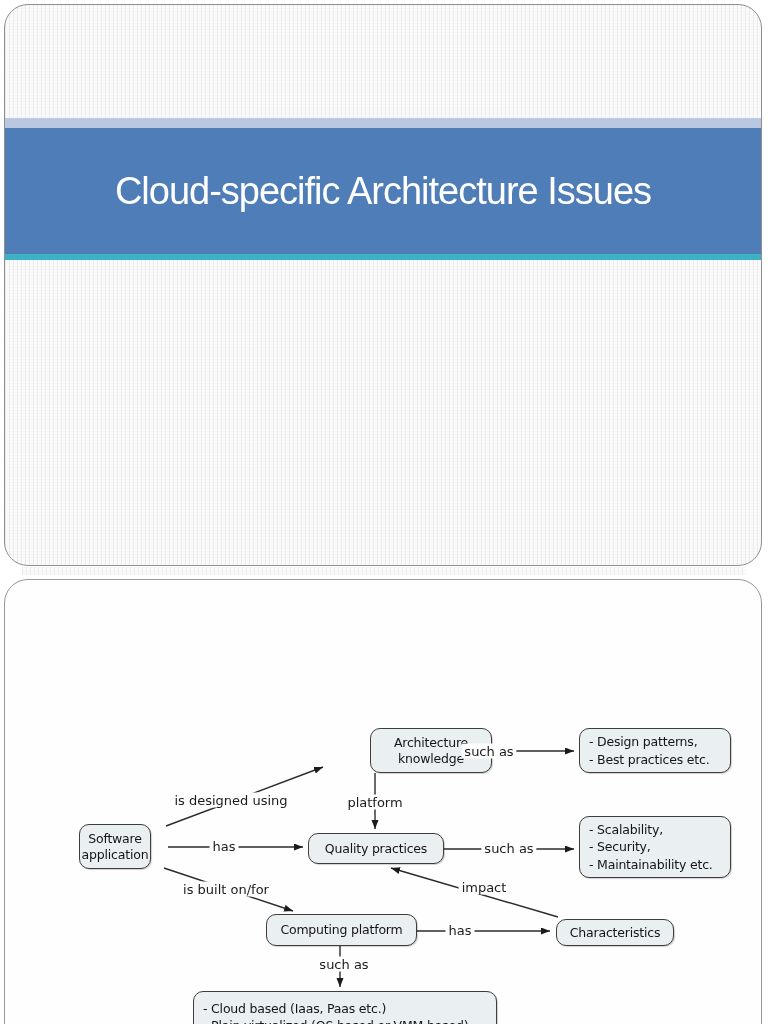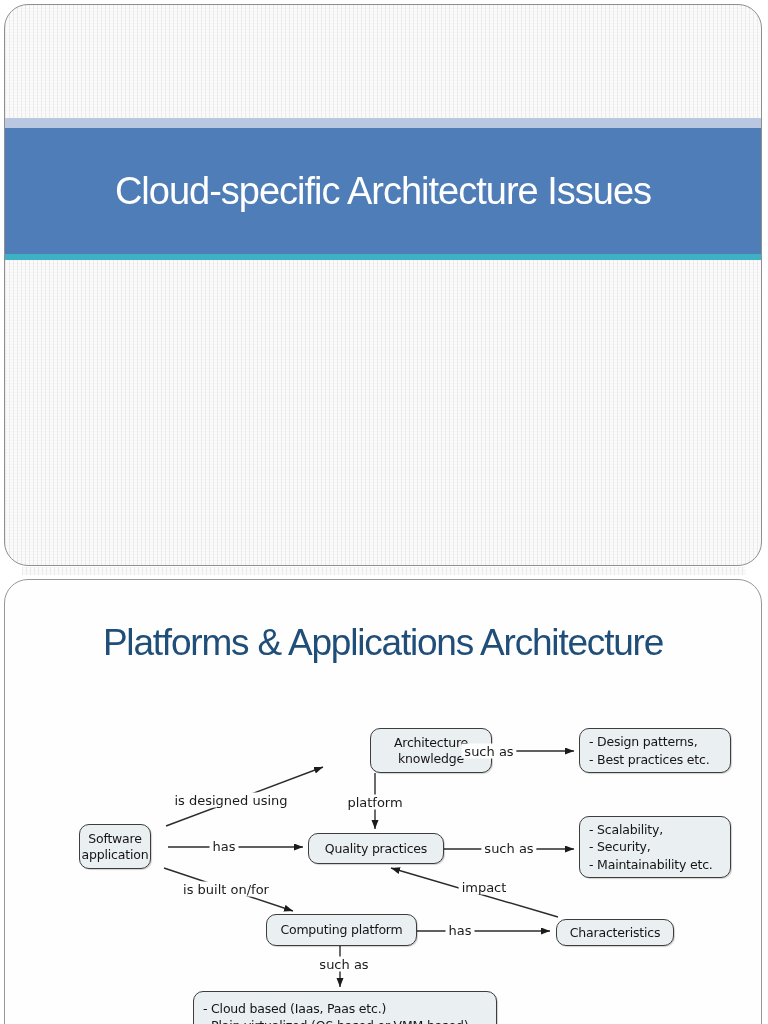--- a/index.html
+++ b/index.html
@@ -68,21 +68,20 @@
     <div class="banner-top-strip"></div>
     <div class="banner-main">
       <h1 class="slide1-title">Cloud-specific Architecture Issues</h1>
     </div>
     <div class="banner-teal-strip"></div>
   </div>
 </div>
 <div class="slide1-shadow pinstripe"></div>
 
 <div class="slide2">
-  <h2 class="slide2-title">Platforms &amp; Applications Architecture</h2>
 
   <div class="diagram">
 
     <svg width="756" height="460" viewBox="0 0 756 460">
       <defs>
         <marker id="ah" markerUnits="userSpaceOnUse" markerWidth="10" markerHeight="8" refX="9" refY="3.5" orient="auto">
           <path d="M0,0 L9,3.5 L0,7 Z" fill="#1b1b1b"></path>
         </marker>
       </defs>
       <g stroke="#2b2b2b" stroke-width="1.4" fill="none">

